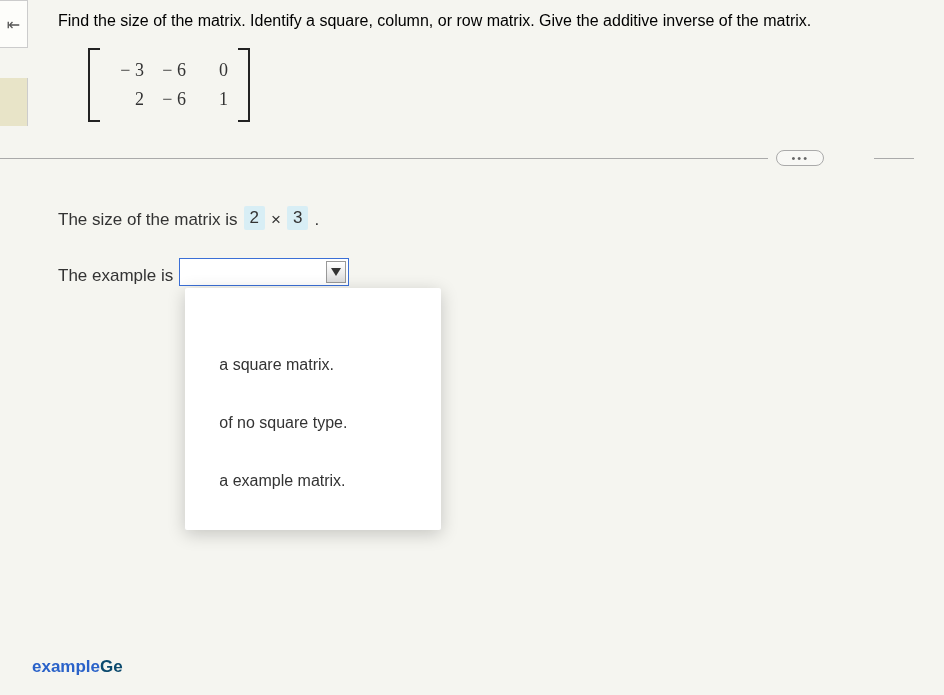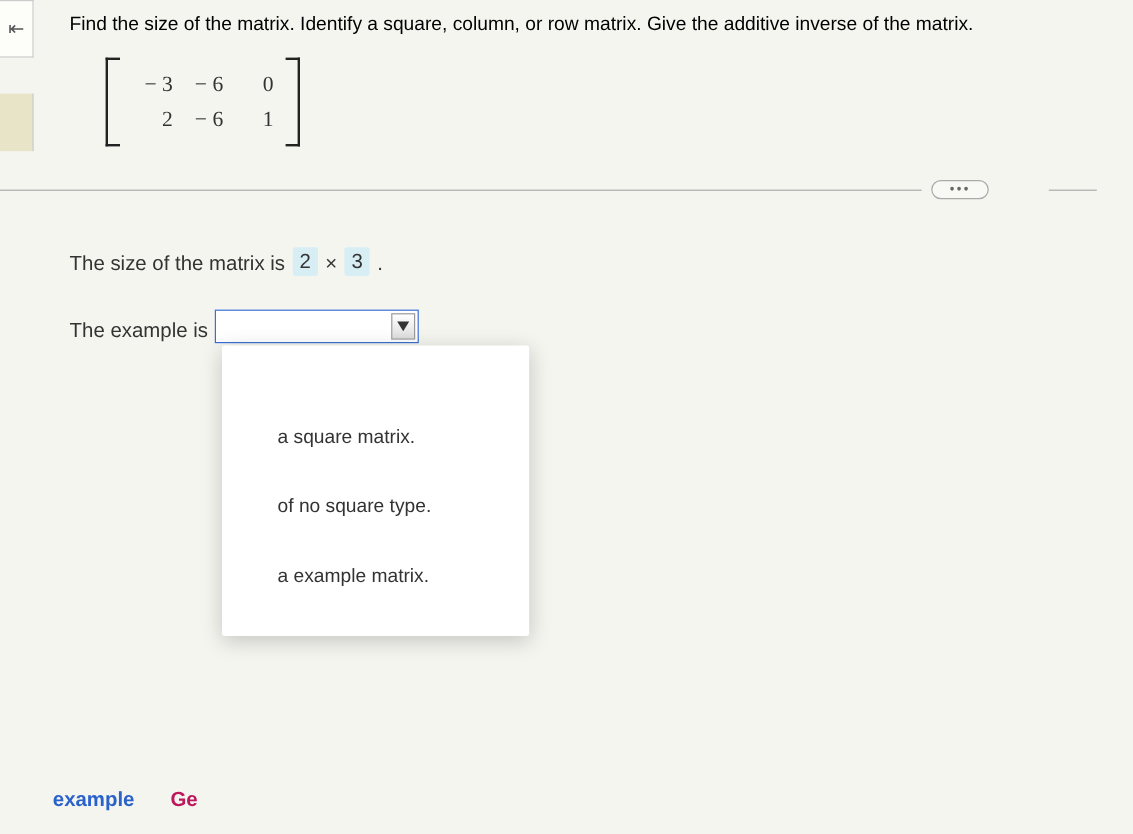--- a/index.html
+++ b/index.html
@@ -158,48 +158,47 @@
       border-top: 8px solid #333;
     }
     .dropdown-panel {
       position: absolute;
       top: 30px;
       left: 6px;
       width: 256px;
       background: #fff;
       box-shadow: 0 4px 18px rgba(0,0,0,0.2);
       border-radius: 2px;
-      padding: 28px 0 20px 16px;
+      padding: 28px 0 20px 4px;
       z-index: 10;
     }
     .dropdown-option {
       padding: 20px 30px;
       font-size: 16px;
       color: #333;
       cursor: pointer;
     }
     .dropdown-option:first-child {
       padding-top: 40px;
     }
     .bottom-links {
       position: absolute;
       bottom: 18px;
-      left: 16px;
-      display: flex;
-      gap: 30px;
+      left: 4px;
+      display: flex;
       align-items: flex-start;
     }
     .link-example {
       color: #2a62c9;
       font-weight: bold;
       font-size: 17px;
       cursor: pointer;
     }
     .link-g {
-      color: #be185d;
+      color: #0c4a6e;
       font-weight: bold;
       font-size: 17px;
       cursor: pointer;
     }
     .tab-arrow {
       font-size: 16px;
       color: #555;
     }
   </style>
 </head>

